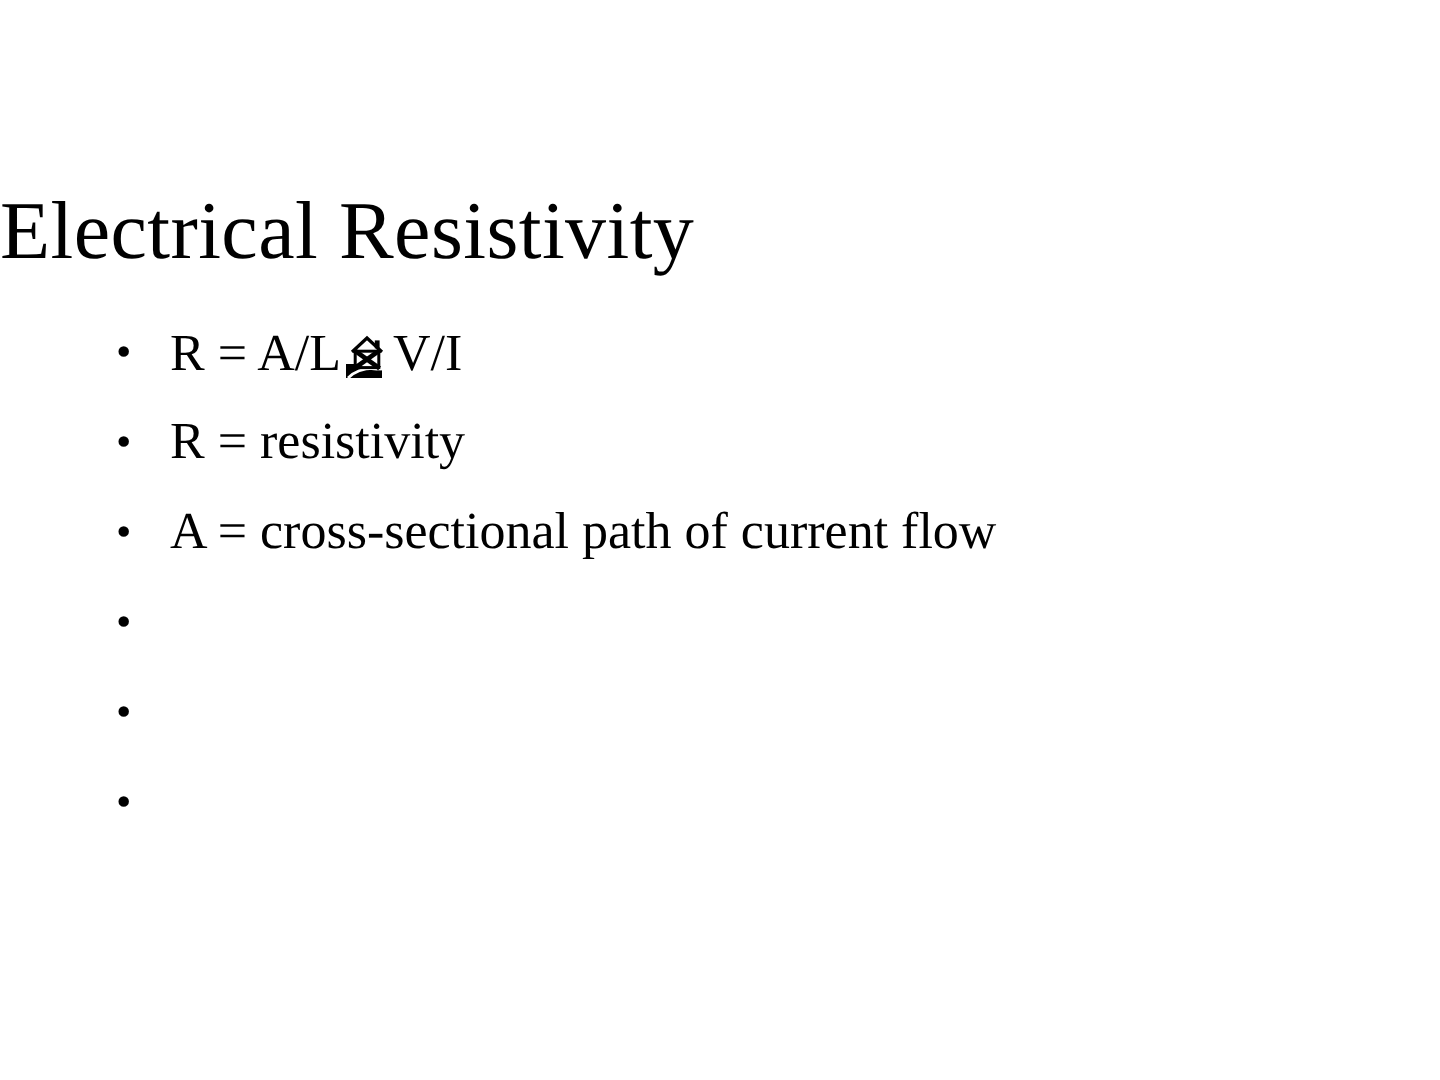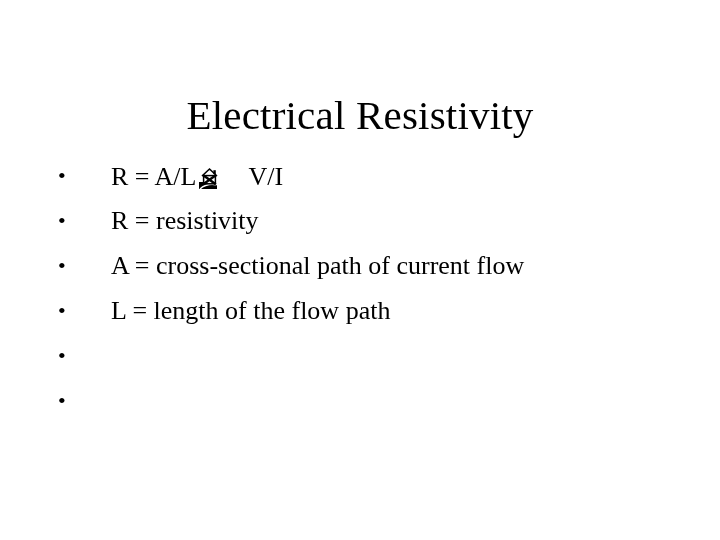--- a/index.html
+++ b/index.html
@@ -23,21 +23,21 @@
     background: #ffffff;
     box-sizing: border-box;
   }
 
   
   .slide-title {
     position: absolute;
     left: 0;
     top: 64px;
     width: 720px;
-    text-align: center;
+    text-align: left;
     font-size: 41px;
     line-height: 48px;
     font-weight: 400;
     letter-spacing: 0.2px;
     color: #000000;
     white-space: nowrap;
   }
 
   
   .body-list {
@@ -67,21 +67,20 @@
     user-select: none;
   }
   .bullet-text {
     flex: 0 1 auto;
     display: flex;
     align-items: baseline;
     color: #000000;
   }
   .txt {
     display: inline-block;
-    margin-left: 26px;
   }
 
   
   .missing-glyph {
     display: inline-block;
     position: relative;
     width: 25px;
     height: 25px;
     vertical-align: -5px;
     margin: 0 0px 0 1px;
@@ -127,23 +126,20 @@
         </span>
       </li>
       <li class="bullet-row">
         <span class="bullet-marker">•</span>
         <span class="bullet-text">
           <span class="txt">A = cross-sectional path of current flow</span>
         </span>
       </li>
       <li class="bullet-row">
         <span class="bullet-marker">•</span>
-        <span class="bullet-text">
-          <span class="txt">L = length of the flow path</span>
-        </span>
       </li>
       <li class="bullet-row">
         <span class="bullet-marker">•</span>
       </li>
       <li class="bullet-row">
         <span class="bullet-marker">•</span>
       </li>
     </ul>
 
 </div>

